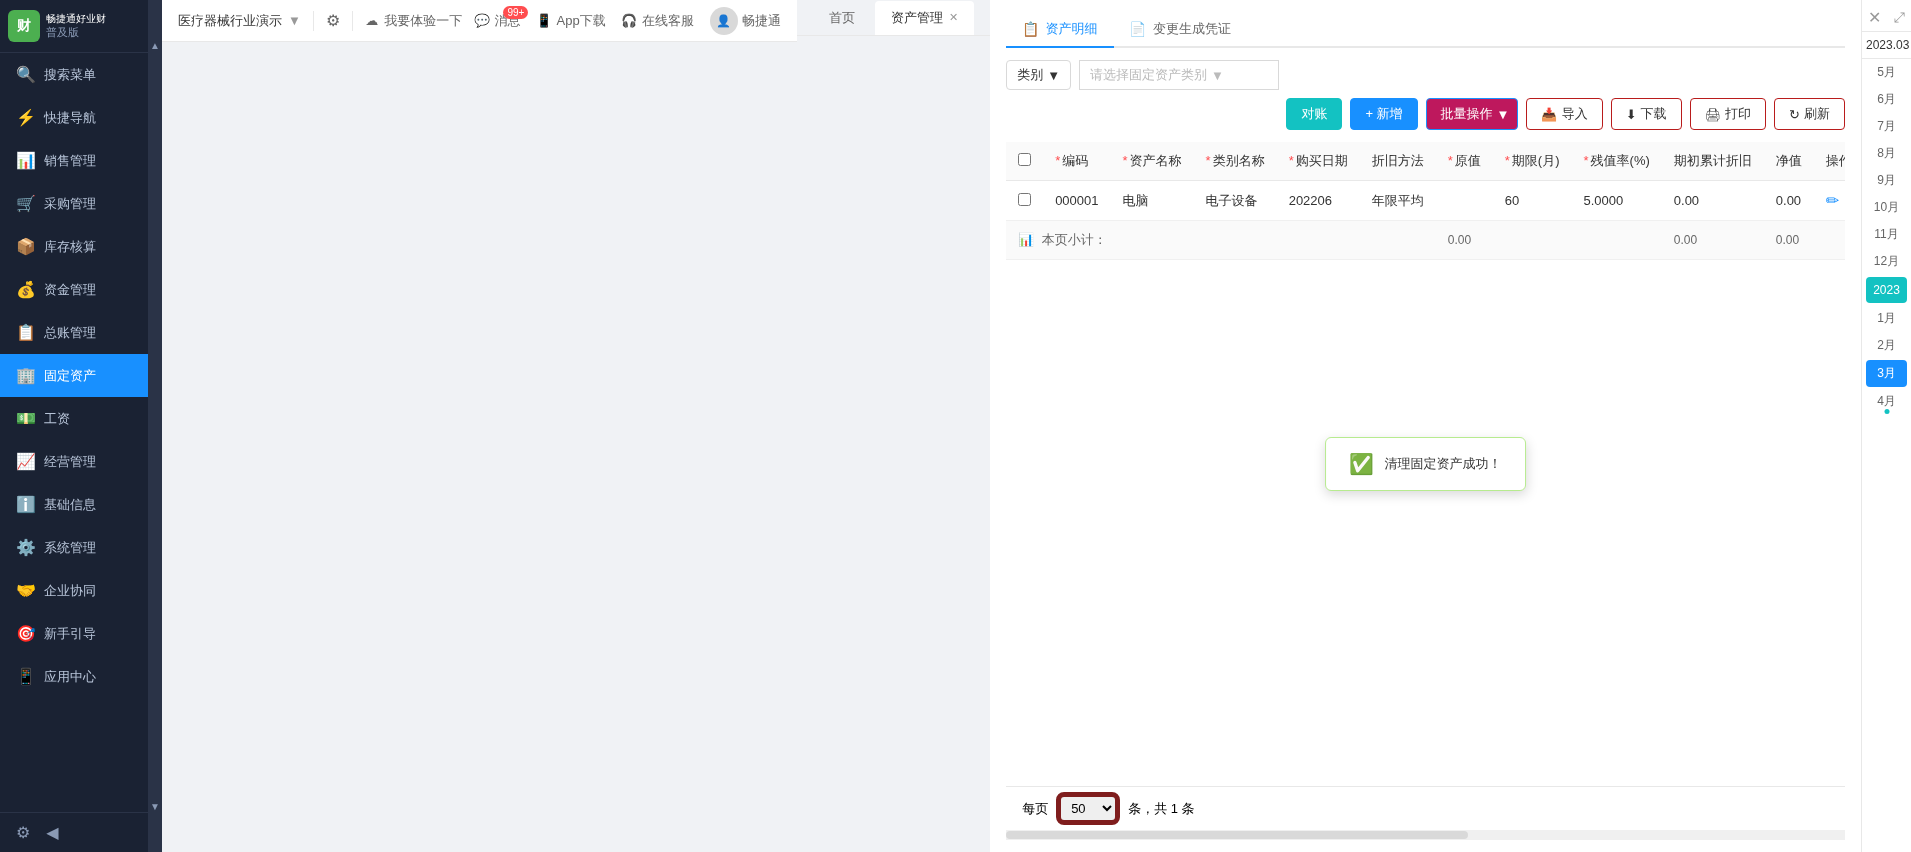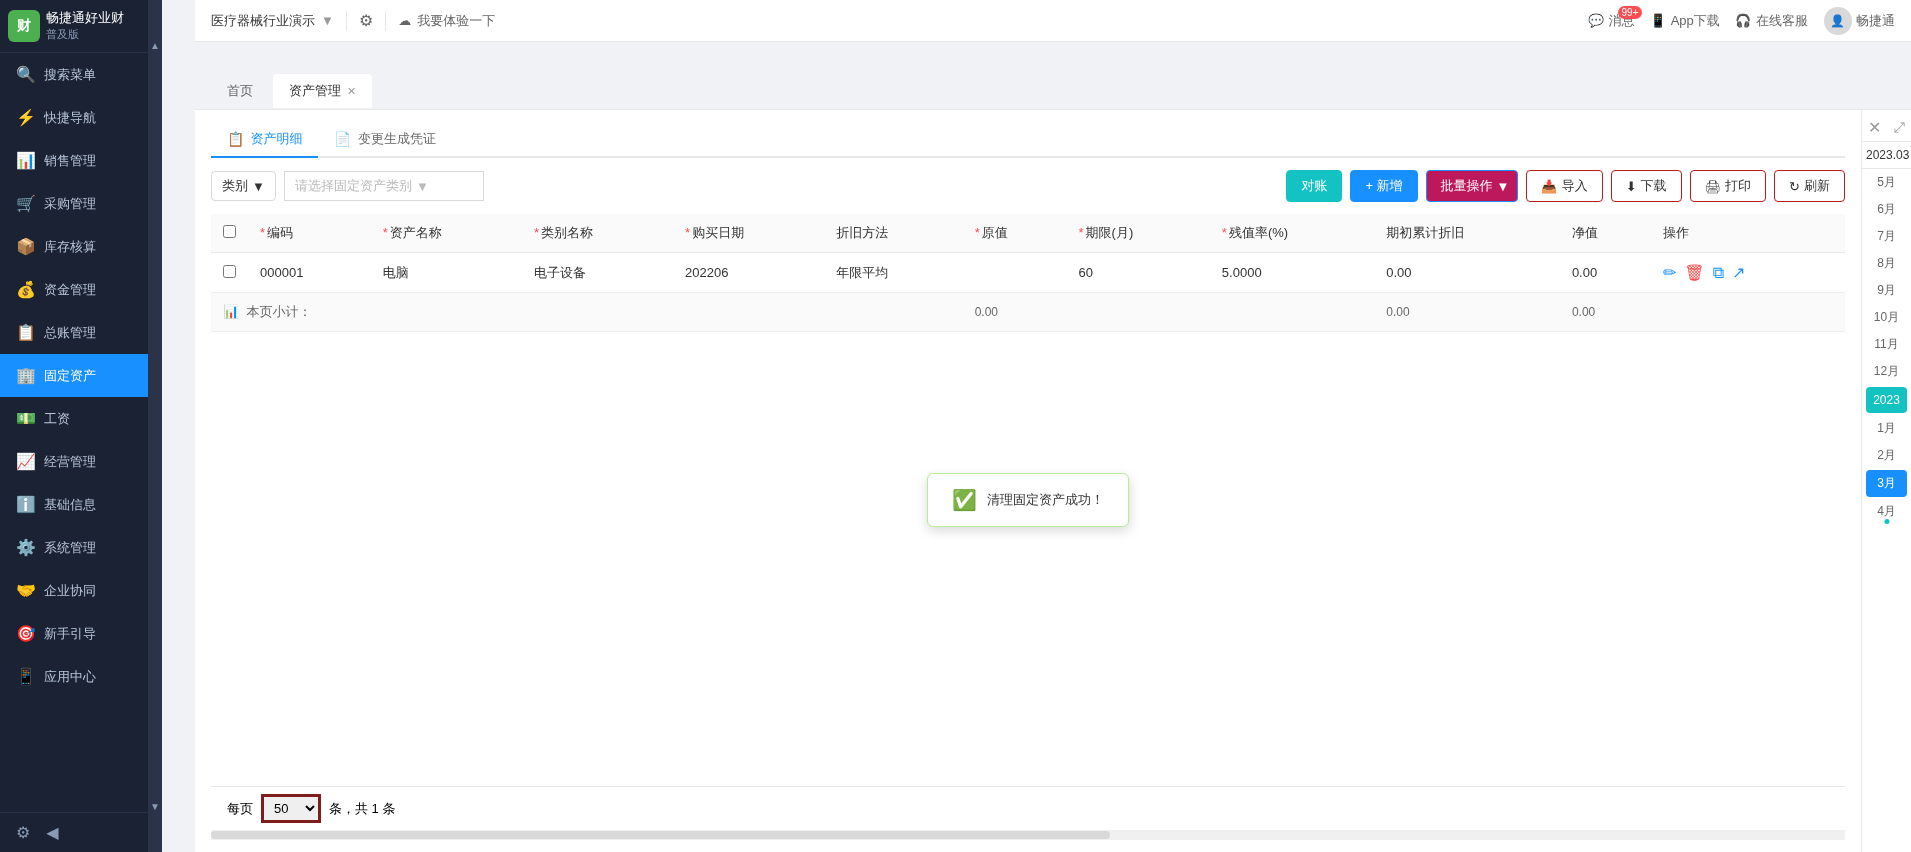--- a/index.html
+++ b/index.html
@@ -21,21 +21,21 @@
       gap: 6px;
       border-bottom: 1px solid #2a3347;
     }
     .sidebar-logo-icon {
       width: 32px; height: 32px;
       background: #4caf50;
       border-radius: 6px;
       display: flex; align-items: center; justify-content: center;
       color: white; font-size: 14px; font-weight: bold;
     }
-    .sidebar-logo-text { color: #fff; font-size: 13px; line-height: 1.3; }
+    .sidebar-logo-text { color: #fff; font-size: 10px; line-height: 1.3; }
     .sidebar-logo-sub { color: #8a9ab5; font-size: 11px; }
     .sidebar-scroll { flex: 1; overflow-y: auto; }
     .sidebar-scroll::-webkit-scrollbar { width: 4px; }
     .sidebar-scroll::-webkit-scrollbar-thumb { background: #3a4a63; }
     .sidebar-item {
       display: flex;
       align-items: center;
       gap: 8px;
       padding: 12px 16px;
       color: #b8c5d9;
@@ -50,24 +50,23 @@
       align-items: center;
       gap: 16px;
       border-top: 1px solid #2a3347;
     }
     .sidebar-bottom-icon { color: #8a9ab5; cursor: pointer; font-size: 16px; }
 
     
     .main-area {
       flex: 1;
       display: flex;
-      flex-direction: column;
+      flex-direction: row;
       height: 100%;
       overflow: hidden;
-      padding-left: 33px;
     }
 
     
     .topbar {
       height: 42px;
       background: #fff;
       display: flex;
       align-items: center;
       padding: 0 16px;
       gap: 12px;
@@ -122,26 +121,25 @@
       border-radius: 50%;
       display: flex; align-items: center; justify-content: center;
       color: #666; font-size: 12px;
     }
 
     
     .tabs-bar {
       height: 36px;
       background: #f0f2f5;
       display: flex;
-      align-items: flex-start;
+      align-items: center;
       padding: 0 16px;
       flex-shrink: 0;
       border-bottom: 1px solid #e8e8e8;
       gap: 4px;
-      margin-top: 32px;
     }
     .tab {
       padding: 8px 16px;
       border-radius: 4px 4px 0 0;
       cursor: pointer;
       font-size: 13px;
       background: #e8eaf0;
       color: #666;
       display: flex;
       align-items: center;
@@ -298,22 +296,22 @@
       height: 44px;
       border-top: 1px solid #e8e8e8;
       display: flex;
       align-items: center;
       padding: 0 16px;
       gap: 8px;
       background: #fff;
       flex-shrink: 0;
     }
     .page-select {
-      border: 3px solid #7f1d1d;
-      border-radius: 0;
+      border: 5px solid #7f1d1d;
+      border-radius: 8px;
       padding: 3px 6px;
       font-size: 13px;
     }
 
     
     .right-panel {
       width: 50px;
       background: #fff;
       border-left: 1px solid #e8e8e8;
       display: flex;

